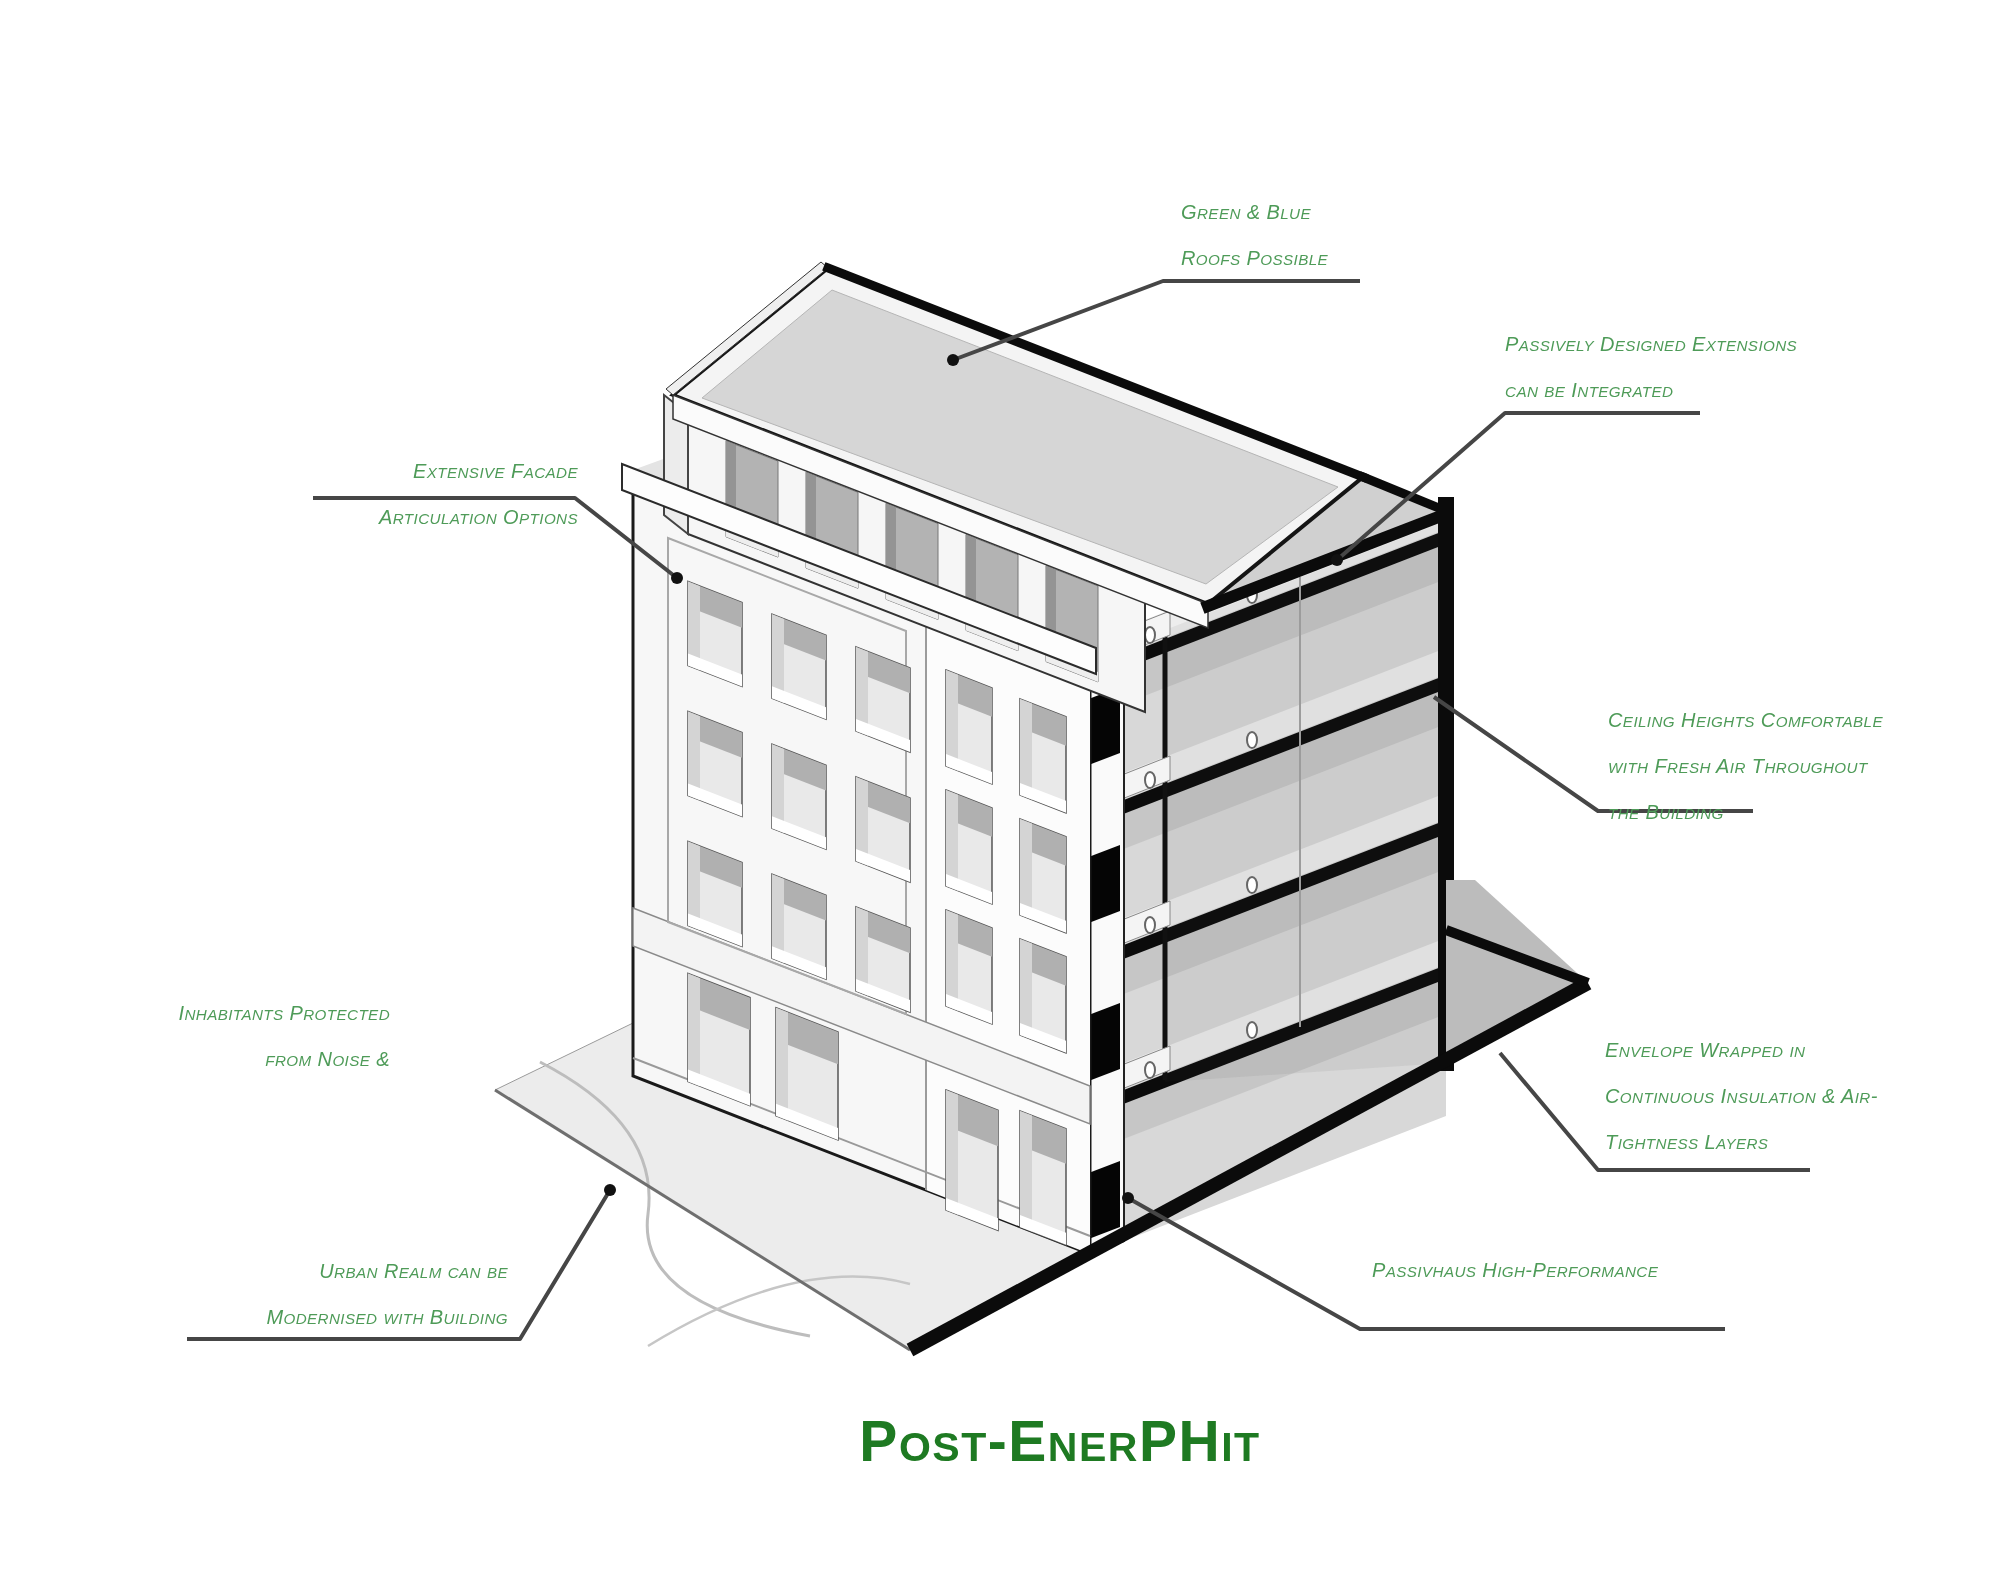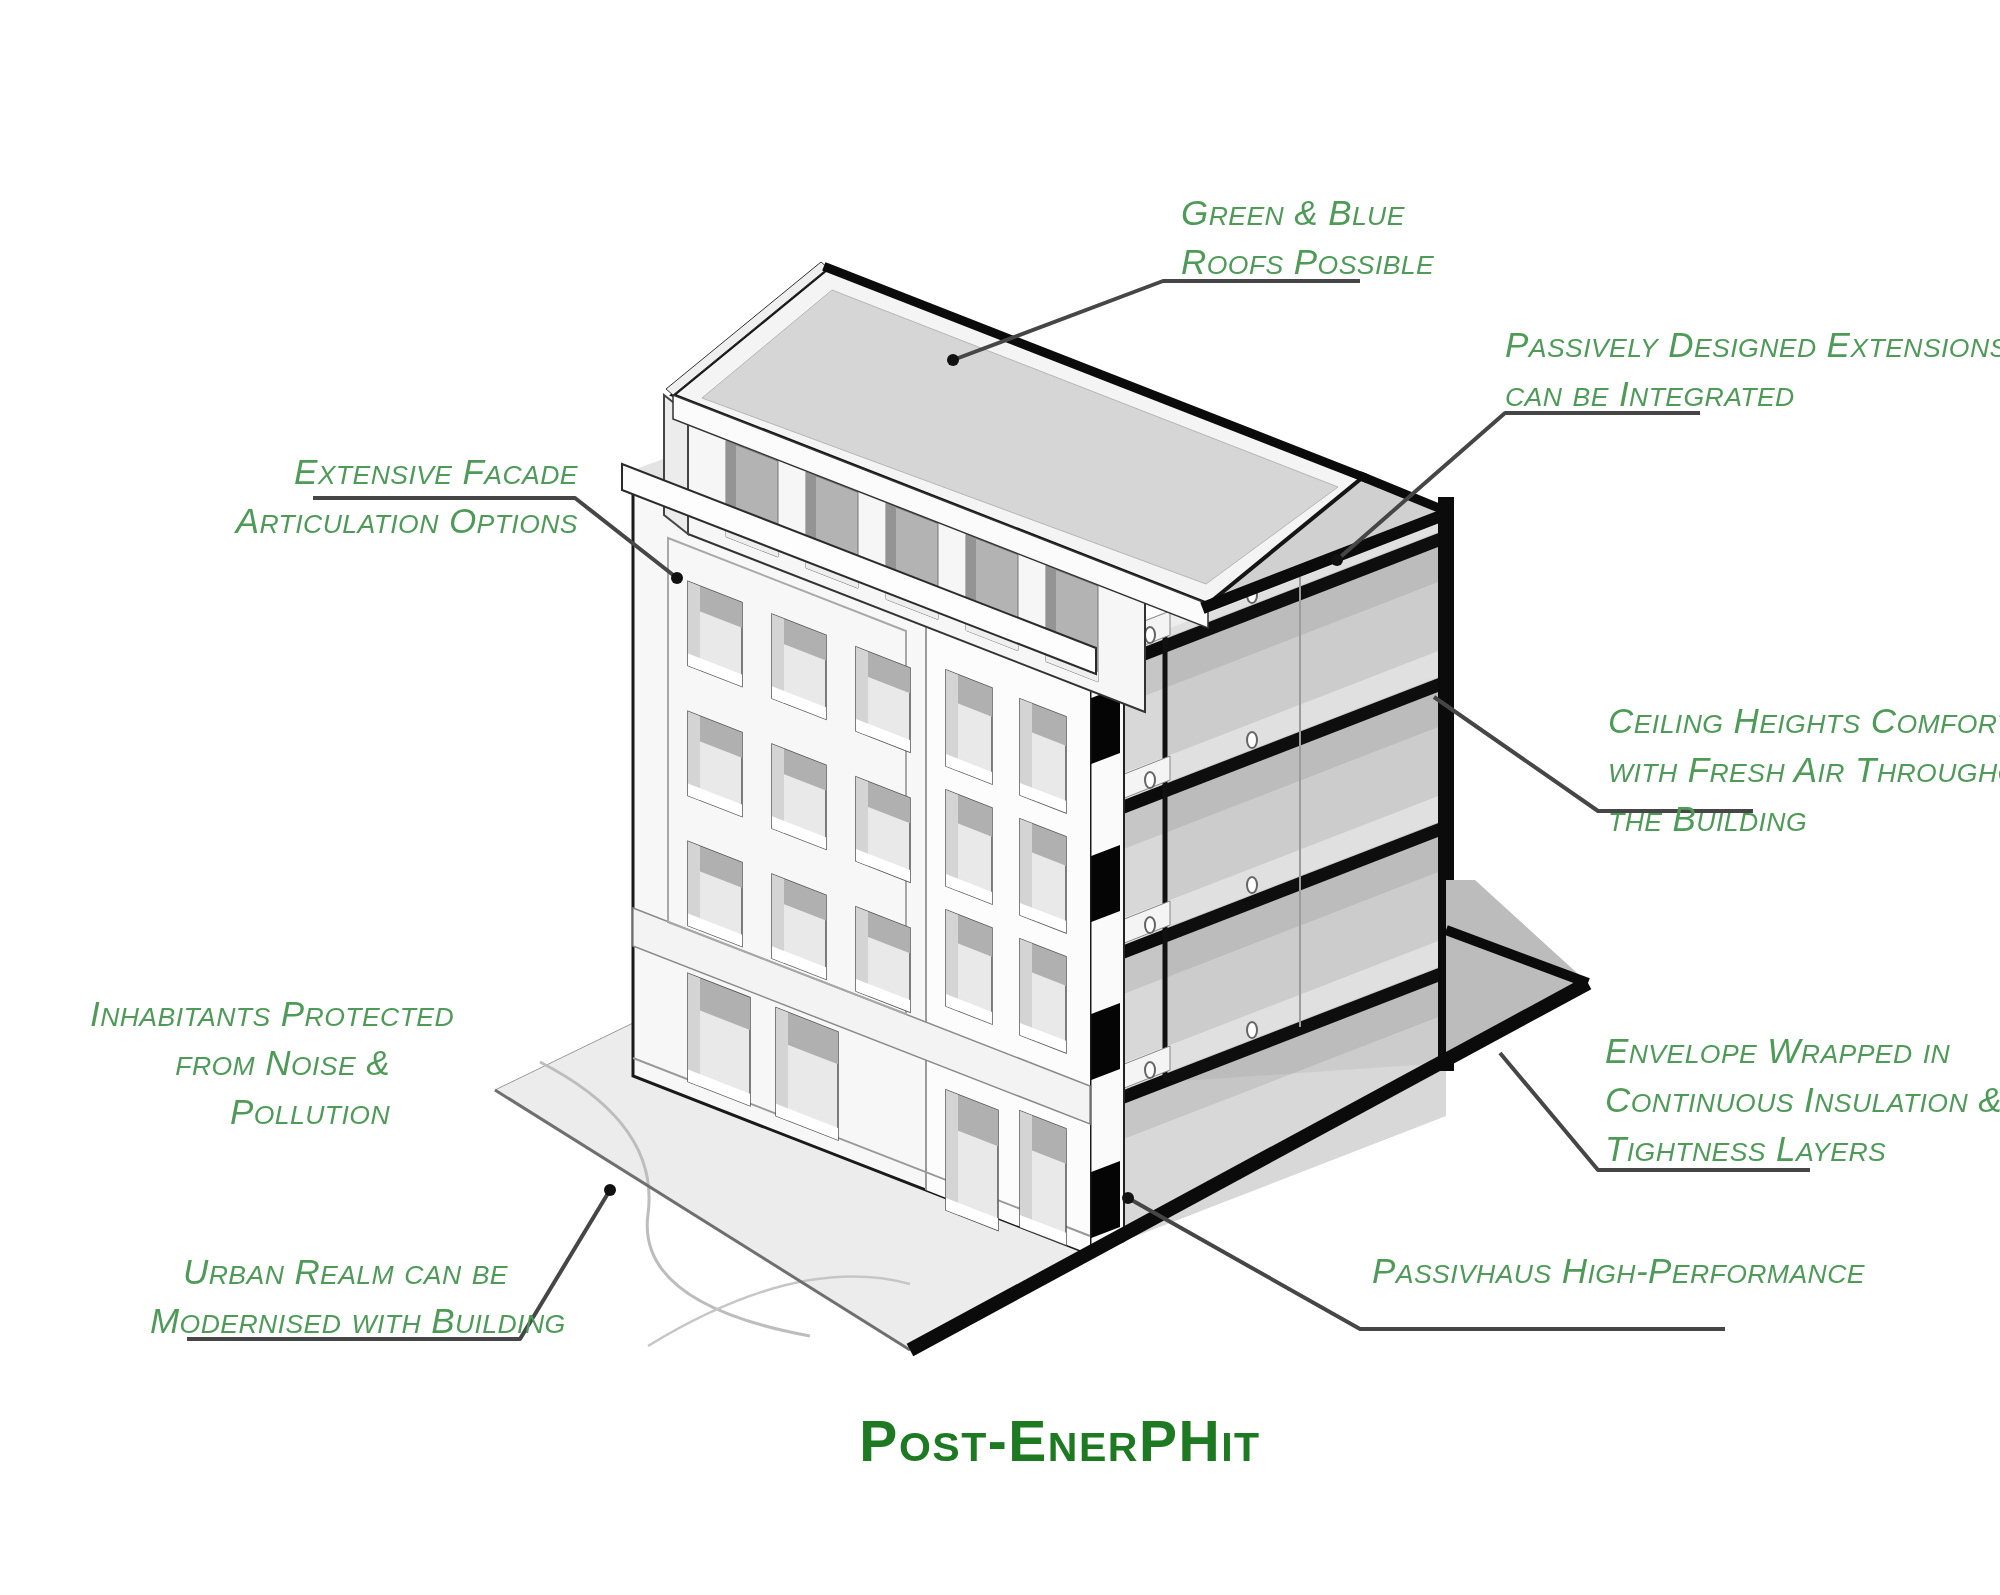--- a/index.html
+++ b/index.html
@@ -1,20 +1,20 @@
 <!DOCTYPE html>
 <html style="--green: #4e9b58; --title-green: #1e7a22;"><head>
 <meta charset="utf-8">
 <style>
   html,body{margin:0;padding:0;background:#ffffff;}
   .stage{position:relative;width:2000px;height:1595px;background:#fff;overflow:hidden;
          font-family:"Liberation Sans",sans-serif;}
   svg.scene{position:absolute;left:0;top:0;}
   .ann{position:absolute;color:var(--green,#4e9b58);font-style:italic;
-       font-size:35px;line-height:45px;letter-spacing:.4px;white-space:nowrap;}
+       font-size:20px;line-height:45px;letter-spacing:.4px;white-space:nowrap;}
   .ann .cap{font-size:1em;}
   .ann .sc{font-size:.76em;}
   .align-right{text-align:right;margin-top:39px;}
   .diagram-title{position:absolute;color:var(--title-green,#1e7a22);font-weight:bold;
        font-size:57px;letter-spacing:1.5px;text-align:center;font-style:normal;}
   .diagram-title .sc{font-size:.72em;font-weight:bold;}
 </style>
 </head>
 <body>
 
@@ -260,21 +260,20 @@
   </div>
 
   <div class="ann align-right" style="left:210px;top:410px;width:368px">
     <div><span class="cap">E</span><span class="sc">X</span><span class="sc">T</span><span class="sc">E</span><span class="sc">N</span><span class="sc">S</span><span class="sc">I</span><span class="sc">V</span><span class="sc">E</span><span class="cap"> </span><span class="cap">F</span><span class="sc">A</span><span class="sc">C</span><span class="sc">A</span><span class="sc">D</span><span class="sc">E</span></div>
     <div><span class="cap">A</span><span class="sc">R</span><span class="sc">T</span><span class="sc">I</span><span class="sc">C</span><span class="sc">U</span><span class="sc">L</span><span class="sc">A</span><span class="sc">T</span><span class="sc">I</span><span class="sc">O</span><span class="sc">N</span><span class="cap"> </span><span class="cap">O</span><span class="sc">P</span><span class="sc">T</span><span class="sc">I</span><span class="sc">O</span><span class="sc">N</span><span class="sc">S</span></div>
   </div>
 
   <div class="ann align-right" style="left:90px;top:952px;width:300px">
     <div><span class="cap">I</span><span class="sc">N</span><span class="sc">H</span><span class="sc">A</span><span class="sc">B</span><span class="sc">I</span><span class="sc">T</span><span class="sc">A</span><span class="sc">N</span><span class="sc">T</span><span class="sc">S</span><span class="cap"> </span><span class="cap">P</span><span class="sc">R</span><span class="sc">O</span><span class="sc">T</span><span class="sc">E</span><span class="sc">C</span><span class="sc">T</span><span class="sc">E</span><span class="sc">D</span></div>
     <div><span class="sc">F</span><span class="sc">R</span><span class="sc">O</span><span class="sc">M</span><span class="cap"> </span><span class="cap">N</span><span class="sc">O</span><span class="sc">I</span><span class="sc">S</span><span class="sc">E</span><span class="cap"> </span><span class="cap">&amp;</span></div>
-    <div><span class="cap">P</span><span class="sc">O</span><span class="sc">L</span><span class="sc">L</span><span class="sc">U</span><span class="sc">T</span><span class="sc">I</span><span class="sc">O</span><span class="sc">N</span></div>
   </div>
 
   <div class="ann align-right" style="left:150px;top:1210px;width:358px">
     <div><span class="cap">U</span><span class="sc">R</span><span class="sc">B</span><span class="sc">A</span><span class="sc">N</span><span class="cap"> </span><span class="cap">R</span><span class="sc">E</span><span class="sc">A</span><span class="sc">L</span><span class="sc">M</span><span class="cap"> </span><span class="sc">C</span><span class="sc">A</span><span class="sc">N</span><span class="cap"> </span><span class="sc">B</span><span class="sc">E</span></div>
     <div><span class="cap">M</span><span class="sc">O</span><span class="sc">D</span><span class="sc">E</span><span class="sc">R</span><span class="sc">N</span><span class="sc">I</span><span class="sc">S</span><span class="sc">E</span><span class="sc">D</span><span class="cap"> </span><span class="sc">W</span><span class="sc">I</span><span class="sc">T</span><span class="sc">H</span><span class="cap"> </span><span class="cap">B</span><span class="sc">U</span><span class="sc">I</span><span class="sc">L</span><span class="sc">D</span><span class="sc">I</span><span class="sc">N</span><span class="sc">G</span></div>
   </div>
 
   <div class="diagram-title" style="left:780px;top:1408px;width:560px"><span class="cap">P</span><span class="sc">O</span><span class="sc">S</span><span class="sc">T</span><span class="cap">-</span><span class="cap">E</span><span class="sc">N</span><span class="sc">E</span><span class="sc">R</span><span class="cap">P</span><span class="cap">H</span><span class="sc">I</span><span class="sc">T</span></div>
 </div>
 

